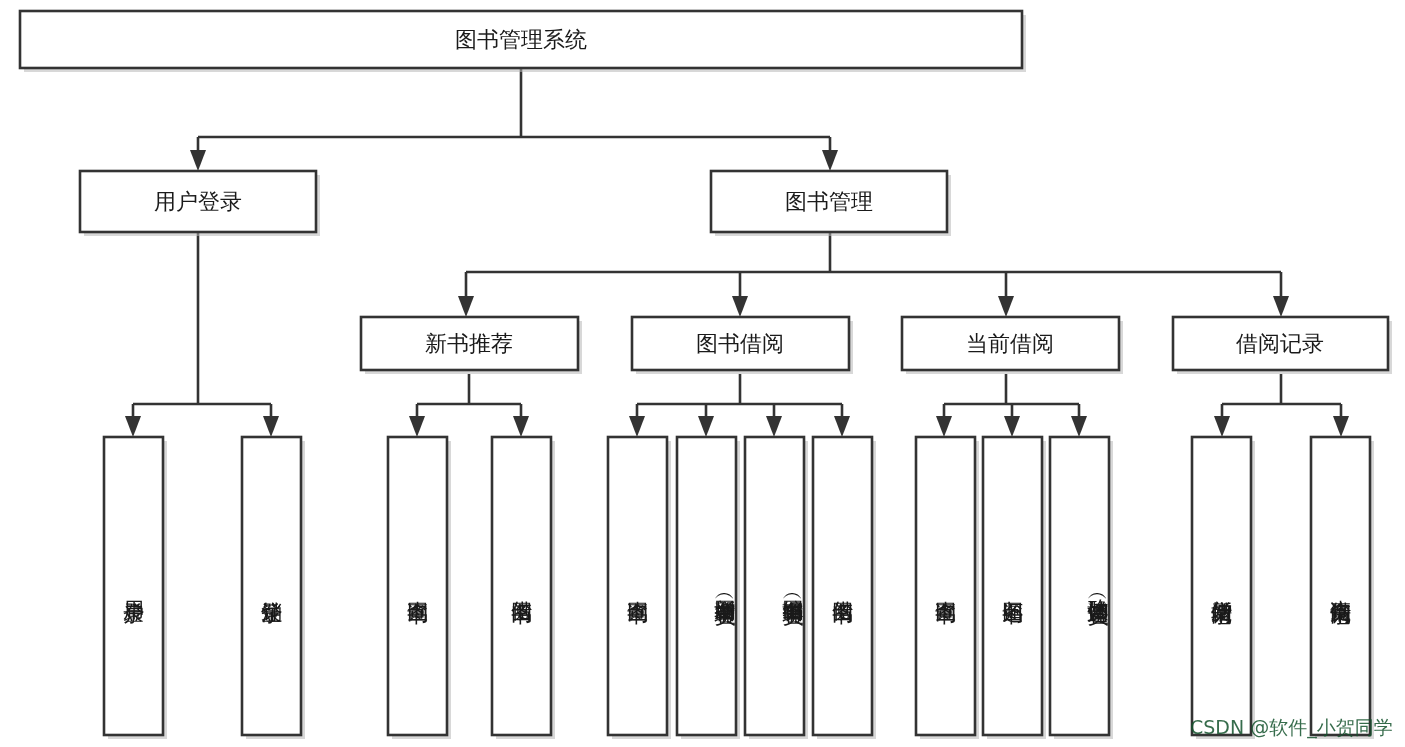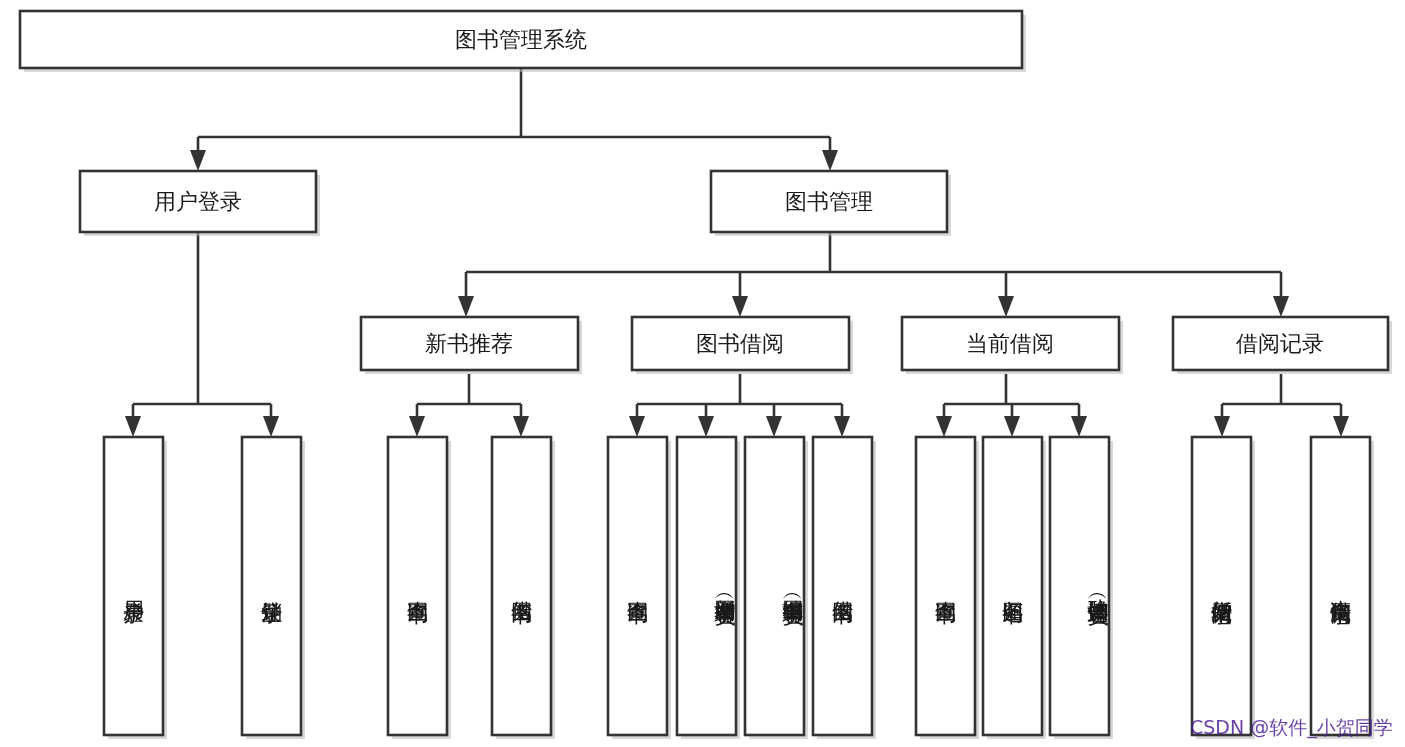--- a/index.html
+++ b/index.html
@@ -64,21 +64,21 @@
     display: flex;
     align-items: center;
     justify-content: center;
     white-space: nowrap;
     pointer-events: none;
   }
   .watermark {
     position: absolute;
     font-family: "DejaVu Sans", "Liberation Sans", sans-serif;
     font-size: 19px;
-    color: #4c1d95;
+    color: #14532d;
     opacity: 0.85;
     white-space: nowrap;
   }
 </style>
 </head>
 <body>
 
 <div id="diagram-root">
 
   <svg class="diagram-canvas" viewBox="0 0 1405 747">

